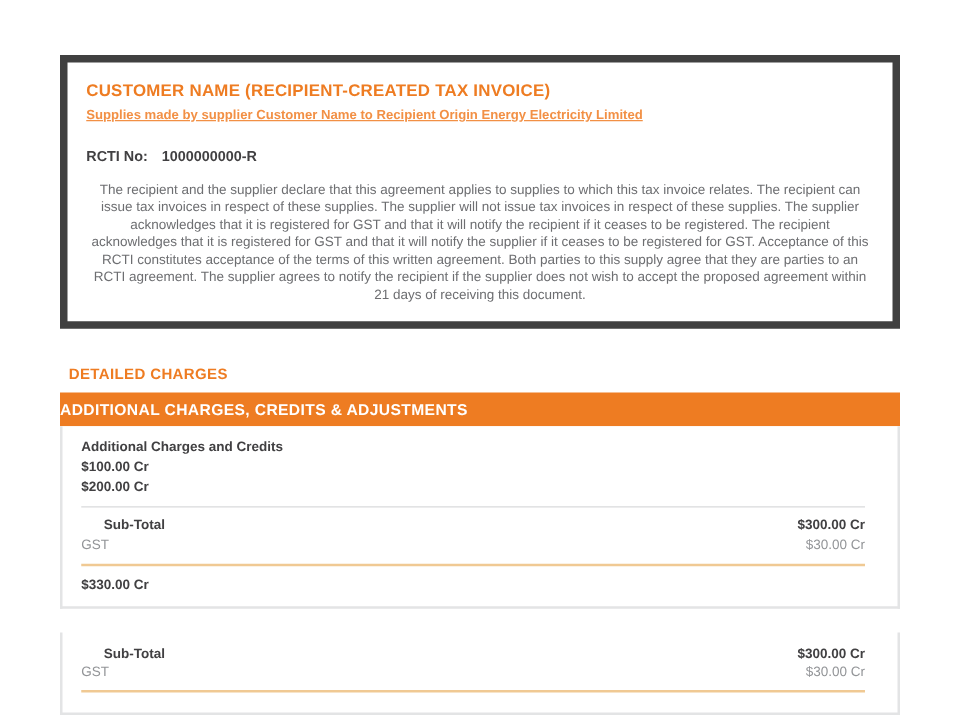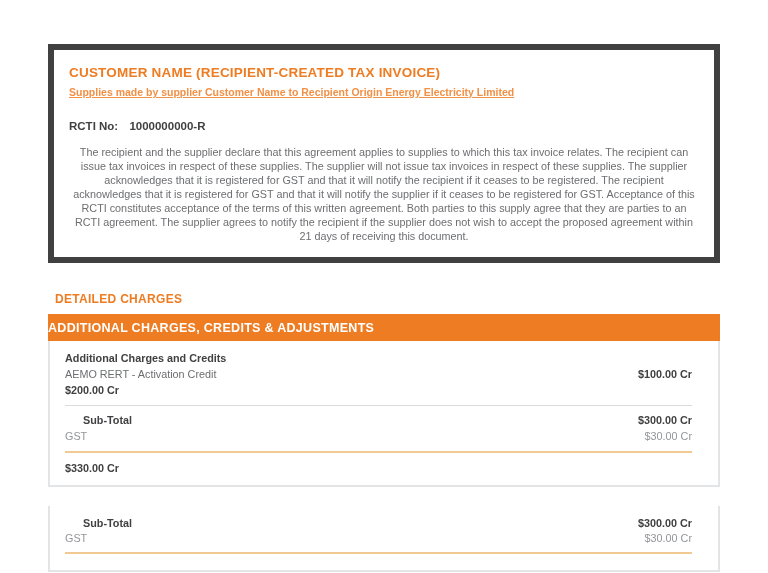--- a/index.html
+++ b/index.html
@@ -130,21 +130,20 @@
   <h3 class="section-heading">DETAILED CHARGES</h3>
 
   <div class="bar">
     <span>ADDITIONAL CHARGES, CREDITS &amp; ADJUSTMENTS</span>
   </div>
   <div class="table-box">
     <div class="row group">
       <span class="label">Additional Charges and Credits</span>
     </div>
     <div class="row item">
-      <span class="label">AEMO RERT - Activation Credit</span>
       <span class="amount">$100.00 Cr</span>
     </div>
     <div class="row item">
       <span class="amount">$200.00 Cr</span>
     </div>
     <hr class="sep-gray">
     <div class="row bold">
       <span class="label">Sub-Total</span>
       <span class="amount">$300.00 Cr</span>
     </div>

